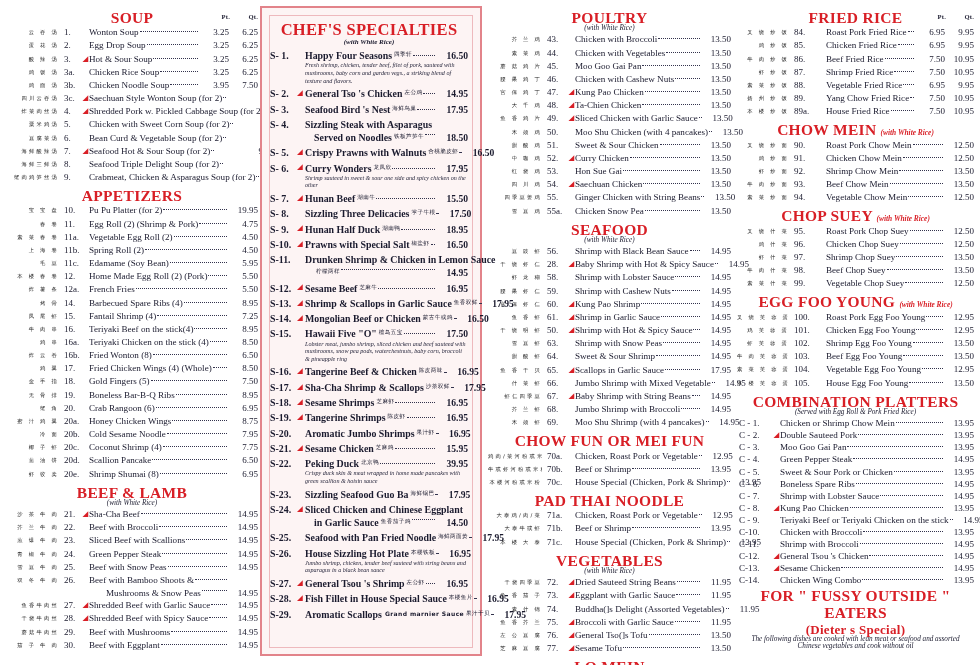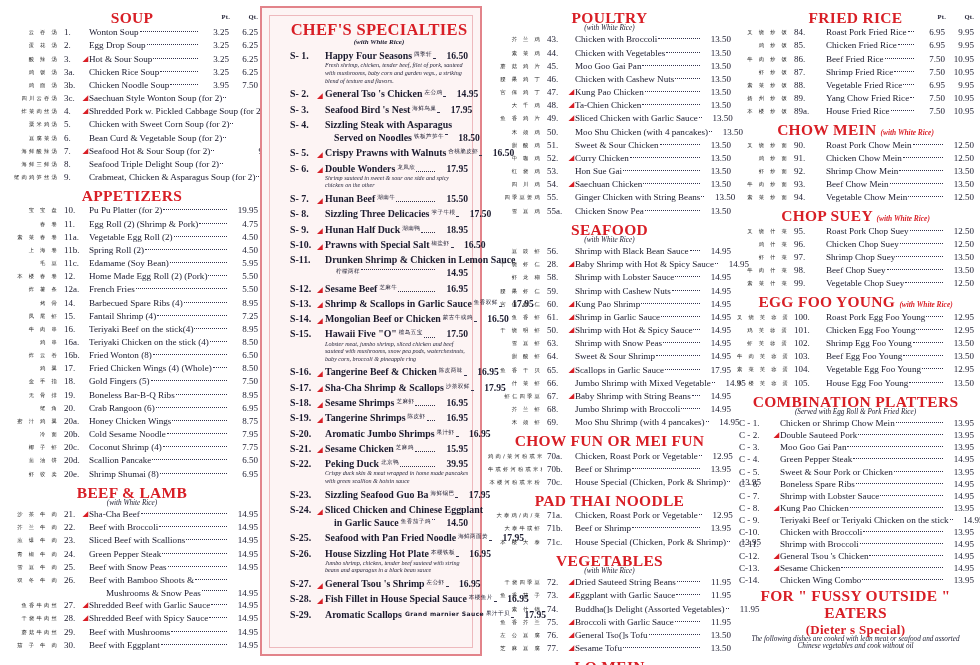--- a/index.html
+++ b/index.html
@@ -138,41 +138,41 @@
     border: 2px solid #e2838a;
     background: #fdf4f4;
     padding: 7px 7px 6px 7px;
     height: 650px;
     position: relative;
   }
   .chef-inner {
     border: 1px solid #eeb9bd;
     background: #fdf4f4;
     height: 100%;
-    padding: 5px 4px 4px 20px;
+    padding: 5px 4px 4px 0;
   }
   .chef-title {
     text-align: center;
     color: #d81f26;
     font-weight: bold;
     font-size: 16.5px;
     letter-spacing: .3px;
     line-height: 1.05;
   }
   .chef-sub {
     text-align: center;
     color: #1a1a2e;
     font-weight: bold;
     font-style: italic;
     font-size: 7px;
     margin-bottom: 3px;
   }
   .s-item {
     display: flex;
-    align-items: flex-end;
+    align-items: center;
     font-size: 9.9px;
     font-weight: bold;
     line-height: 13.1px;
     white-space: nowrap;
     margin-top: 2.2px;
   }
   .s-num {
     flex: 0 0 auto;
     width: 27px;
     font-weight: bold;
@@ -690,21 +690,21 @@
               <span class="s-num">S- 5.</span>
               <span class="s-chili">◢</span>
               <span class="s-nm">Crispy Prawns with Walnuts</span>
               <span class="s-cn">合桃脆皮虾</span>
               <span class="s-dots"></span>
               <span class="s-pr">16.50</span>
             </div>
             <div class="s-item">
               <span class="s-num">S- 6.</span>
               <span class="s-chili">◢</span>
-              <span class="s-nm">Double Wonders</span>
+              <span class="s-nm">Curry Wonders</span>
               <span class="s-cn">龙凤欣</span>
               <span class="s-dots"></span>
               <span class="s-pr">17.95</span>
             </div>
             <div class="s-desc">Shrimp sauteed in sweet &amp; sour one side and spicy chicken on the other</div>
             <div class="s-item">
               <span class="s-num">S- 7.</span>
               <span class="s-chili">◢</span>
               <span class="s-nm">Hunan Beef</span>
               <span class="s-cn">湖南牛</span>

